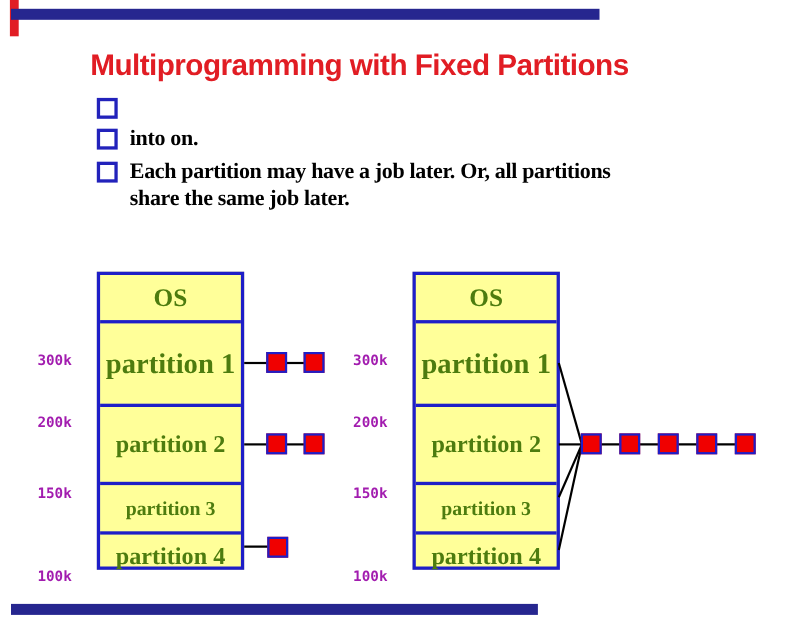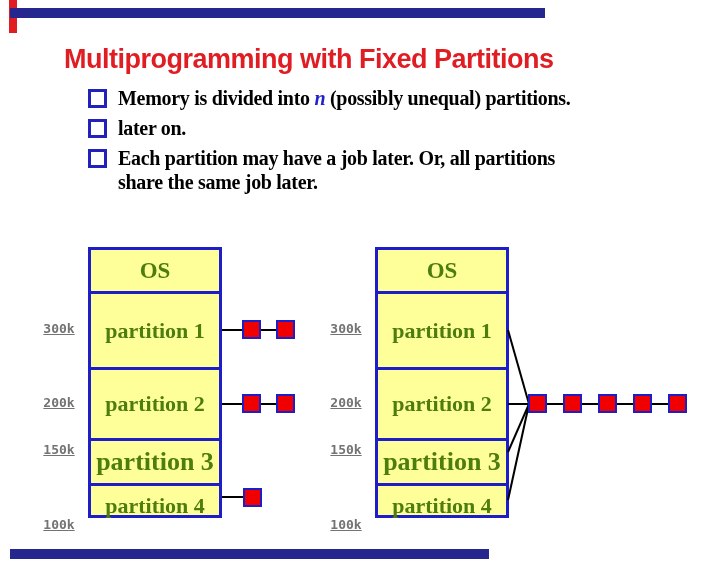--- a/index.html
+++ b/index.html
@@ -3,76 +3,73 @@
 <meta charset="utf-8">
 <style>
   html,body{margin:0;padding:0;background:#888;}
   .slide{position:relative;width:728px;height:563px;background:#ffffff;overflow:hidden;
          font-family:"Liberation Serif", serif;}
   
   .bar-top{position:absolute;left:10px;top:8px;width:535px;height:10px;background:#26268F;}
   .bar-bottom{position:absolute;left:10px;top:549px;width:479px;height:10px;background:#26268F;}
   .bar-accent{position:absolute;left:9px;top:0;width:8px;height:33px;background:#E11D24;}
   
-  .title{position:absolute;left:64px;top:44px;width:600px;margin:0;
+  .title{position:absolute;left:82px;top:44px;width:600px;margin:0;
          font-family:"Liberation Sans", sans-serif;font-weight:bold;font-size:27px;
          letter-spacing:-0.5px;color:#E11D24;white-space:nowrap;}
   
   .bullets{position:absolute;left:88px;top:86px;width:580px;list-style:none;margin:0;padding:0;}
   .bullet{display:flex;align-items:flex-start;margin-bottom:6px;}
   .bsq{flex:0 0 auto;width:13px;height:13px;border:3px solid #2222BB;margin:3px 11px 0 0;background:#fff;}
   .btext{font-weight:bold;font-size:20px;line-height:24px;color:#000;letter-spacing:-0.3px;}
   .bline{white-space:nowrap;}
   .var{color:#2222CC;font-style:italic;}
   
   .membox{position:absolute;width:134px;height:271px;background:#FFFF99;
           border:3px solid #1E1EC8;box-sizing:border-box;}
   .membox.left{left:88px;top:247px;}
   .membox.right{left:375px;top:247px;}
   .mrow{display:flex;align-items:center;justify-content:center;
         font-weight:bold;color:#4d7c0f;border-bottom:3px solid #1E1EC8;box-sizing:content-box;}
   .r-os{height:41px;font-size:23px;}
-  .r-p1{height:73px;font-size:22px;text-align:right;}
+  .r-p1{height:73px;font-size:26px;text-align:right;}
   .r-p2{height:68px;font-size:22px;}
-  .r-p3{height:42px;font-size:26px;}
+  .r-p3{height:42px;font-size:18px;}
   .r-p4{height:40px;font-size:22px;border-bottom:none;}
   
-  .sizelbl{position:absolute;width:50px;height:16px;text-align:center;
-           font-family:"DejaVu Sans Mono", monospace;font-weight:bold;font-size:13px;color:#737373;text-decoration:underline;}
+  .sizelbl{position:absolute;width:50px;height:16px;text-align:left;
+           font-family:"DejaVu Sans Mono", monospace;font-weight:bold;font-size:13px;color:#a21caf;}
   .sl-l{left:34px;}
   .sl-r{left:321px;}
-  .sl-y1{top:321px;} .sl-y2{top:395px;} .sl-y3{top:442px;} .sl-y4{top:517px;}
+  .sl-y1{top:321px;} .sl-y2{top:377px;} .sl-y3{top:442px;} .sl-y4{top:517px;}
   
   .wires{position:absolute;left:0;top:0;width:728px;height:563px;pointer-events:none;}
   
   .job{position:absolute;width:19px;height:19px;background:#F00000;
        border:2px solid #1E1EC8;box-sizing:border-box;}
 </style>
 </head>
 <body>
 
 <div class="slide">
 
   <div class="bar-accent"></div>
   <div class="bar-top"></div>
   <div class="bar-bottom"></div>
 
   <h1 class="title">Multiprogramming with Fixed Partitions</h1>
 
   <ul class="bullets">
     <li class="bullet">
       <span class="bsq"></span>
-      <div class="btext">
-        <div class="bline"><span>Memory is divided into </span><span class="var">n</span><span> (possibly unequal) partitions.</span></div>
-      </div>
     </li>
     <li class="bullet">
       <span class="bsq"></span>
       <div class="btext">
-        <div class="bline">later on.</div>
+        <div class="bline">into on.</div>
       </div>
     </li>
     <li class="bullet">
       <span class="bsq"></span>
       <div class="btext">
         <div class="bline">Each partition may have a job later.  Or, all partitions</div>
         <div class="bline">share the same job later.</div>
       </div>
     </li>
   </ul>

